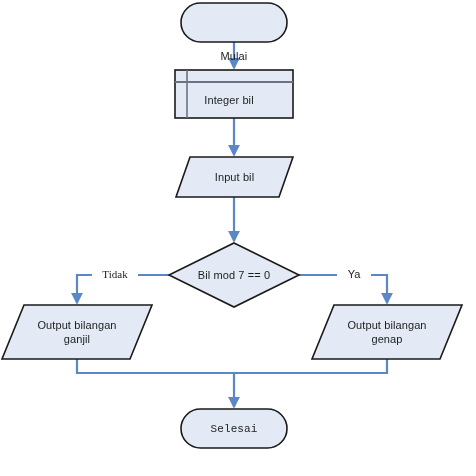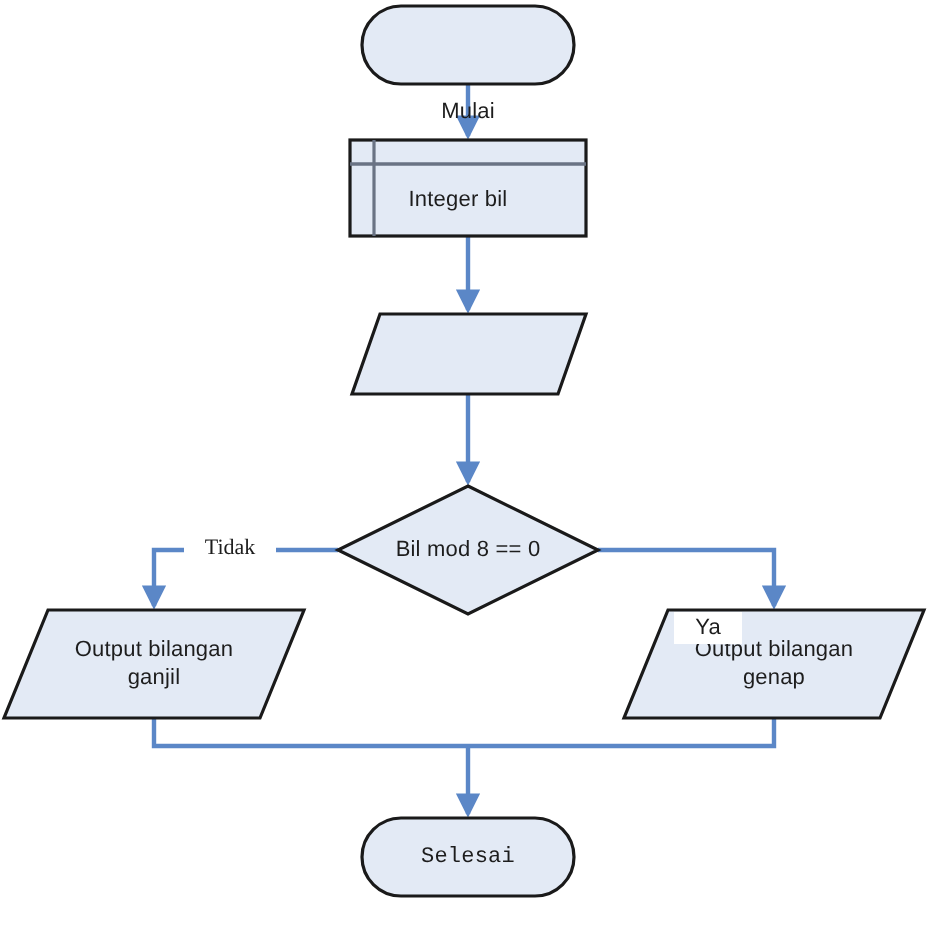--- a/index.html
+++ b/index.html
@@ -96,28 +96,29 @@
 
     <polygon points="334,305 462,305 440,359 312,359" fill="#e3eaf5" stroke="#1a1a1a" stroke-width="1.6"></polygon>
 
     <rect x="181" y="409" width="106" height="39" rx="19.5" ry="19.5" fill="#e3eaf5" stroke="#1a1a1a" stroke-width="1.6"></rect>
   </svg>
 
   <div class="node-label" style="left:181px; top:3px; width:106px; height:50px;margin-top:28px;">Mulai</div>
 
   <div class="node-label" style="left:187px; top:82px; width:84px; height:36px;">Integer bil</div>
 
+  <div class="node-label" style="left:176px; top:157px; width:117px; height:40px;">Input bil</div>
 
-  <div class="node-label" style="left:174px; top:255px; width:120px; height:40px;">Bil mod 8 == 0</div>
+  <div class="node-label" style="left:174px; top:255px; width:120px; height:40px;">Bil mod 7 == 0</div>
 
   <div class="node-label" style="left:11px; top:305px; width:132px; height:54px;">Output bilangan
 ganjil</div>
 
   <div class="node-label" style="left:321px; top:305px; width:132px; height:54px;">Output bilangan
 genap</div>
 
   <div class="node-label" style="left:181px; top:409px; width:106px; height:39px;font-family:Liberation Mono, monospace;">Selesai</div>
 
   <div class="edge-label" style="left:92px; top:266px; width:42px; height:16px;font-family:Liberation Serif, serif;">Tidak</div>
 
-  <div class="edge-label" style="left:337px; top:266px; width:30px; height:16px;margin-top:40px;">Ya</div>
+  <div class="edge-label" style="left:337px; top:266px; width:30px; height:16px;">Ya</div>
 
 </div>
 
 </body></html>

